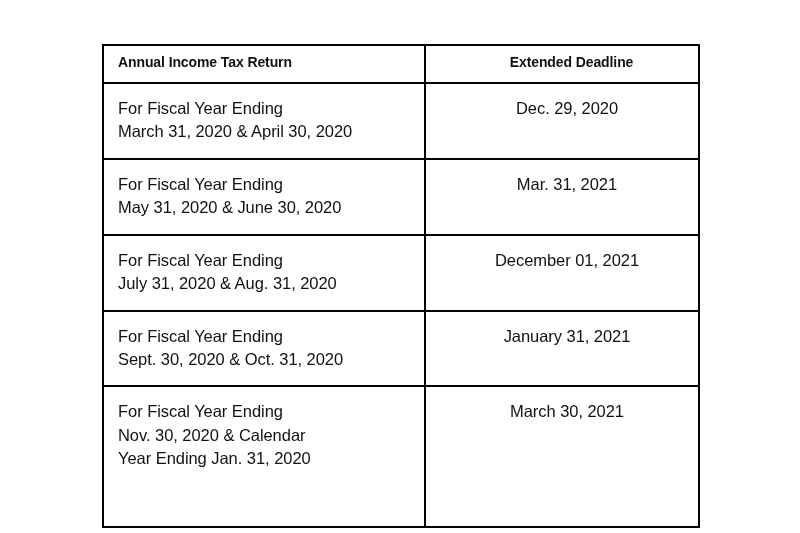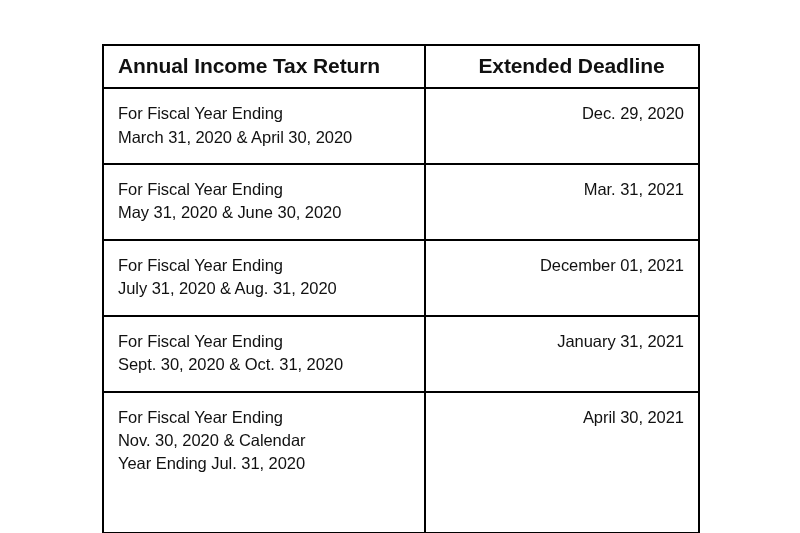--- a/index.html
+++ b/index.html
@@ -33,42 +33,42 @@
   #tax-deadline-table col.col-deadline { width: 274px; }
 
   #tax-deadline-table th,
   #tax-deadline-table td {
     border: 2.5px solid #000000;
     vertical-align: top;
     background: #ffffff;
   }
 
   th.header-cell {
-    font-size: 21px;
+    font-size: 14px;
     font-weight: bold;
     letter-spacing: -0.1px;
     padding: 8px 14px 9px 14px;
     height: 19px;
     line-height: 1.15;
   }
   th.header-return { text-align: left; }
   th.header-deadline { text-align: center; padding-left: 33px; }
 
   td.cell {
     font-size: 16.5px;
     font-weight: normal;
     line-height: 1.42;
     letter-spacing: -0.05px;
   }
   td.cell-return {
     text-align: left;
     padding: 13px 14px 14px 14px;
   }
   td.cell-deadline {
-    text-align: right;
+    text-align: center;
     padding: 13px 14px 14px 24px;
   }
 
   tr.row-standard td.cell { height: 42px; }
   tr.row-tall td.cell { height: 112px; }
 
   .cell-line { display: block; white-space: nowrap; }
 </style>
 </head>
 <body>
@@ -127,23 +127,23 @@
         </td>
         <td class="cell cell-deadline">
           <span class="cell-line">January 31, 2021</span>
         </td>
       </tr>
 
       <tr class="row-tall">
         <td class="cell cell-return">
           <span class="cell-line">For Fiscal Year Ending</span>
           <span class="cell-line">Nov. 30, 2020 &amp; Calendar</span>
-          <span class="cell-line">Year Ending Jul. 31, 2020</span>
+          <span class="cell-line">Year Ending Jan. 31, 2020</span>
         </td>
         <td class="cell cell-deadline">
-          <span class="cell-line">April 30, 2021</span>
+          <span class="cell-line">March 30, 2021</span>
         </td>
       </tr>
 
     </tbody>
   </table>
 
 </div>
 
 </body></html>

